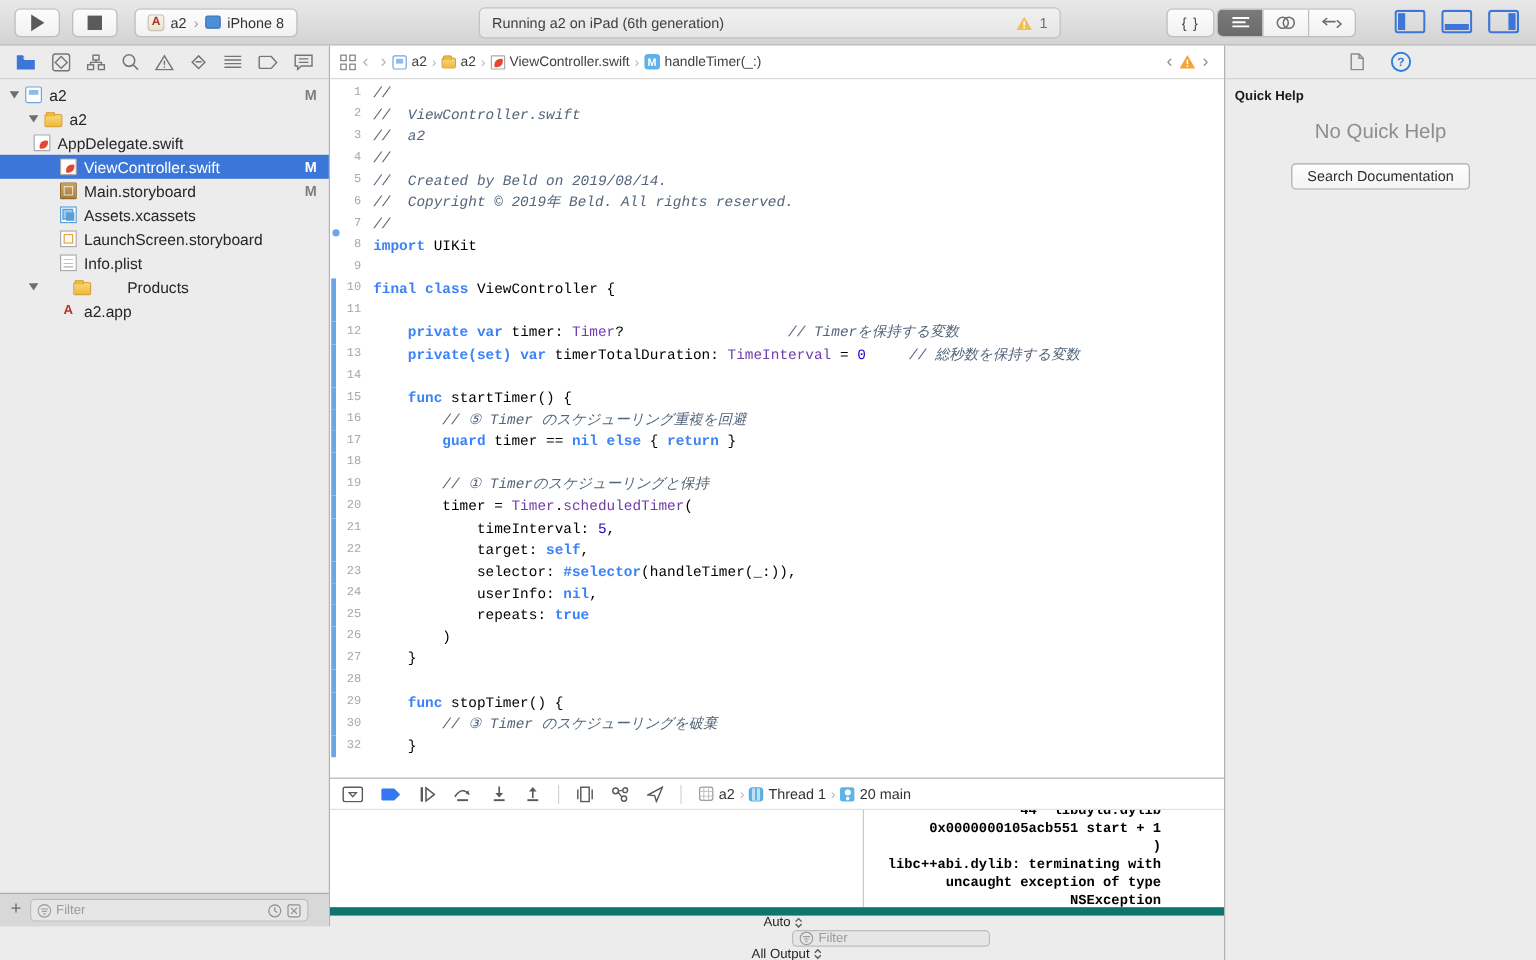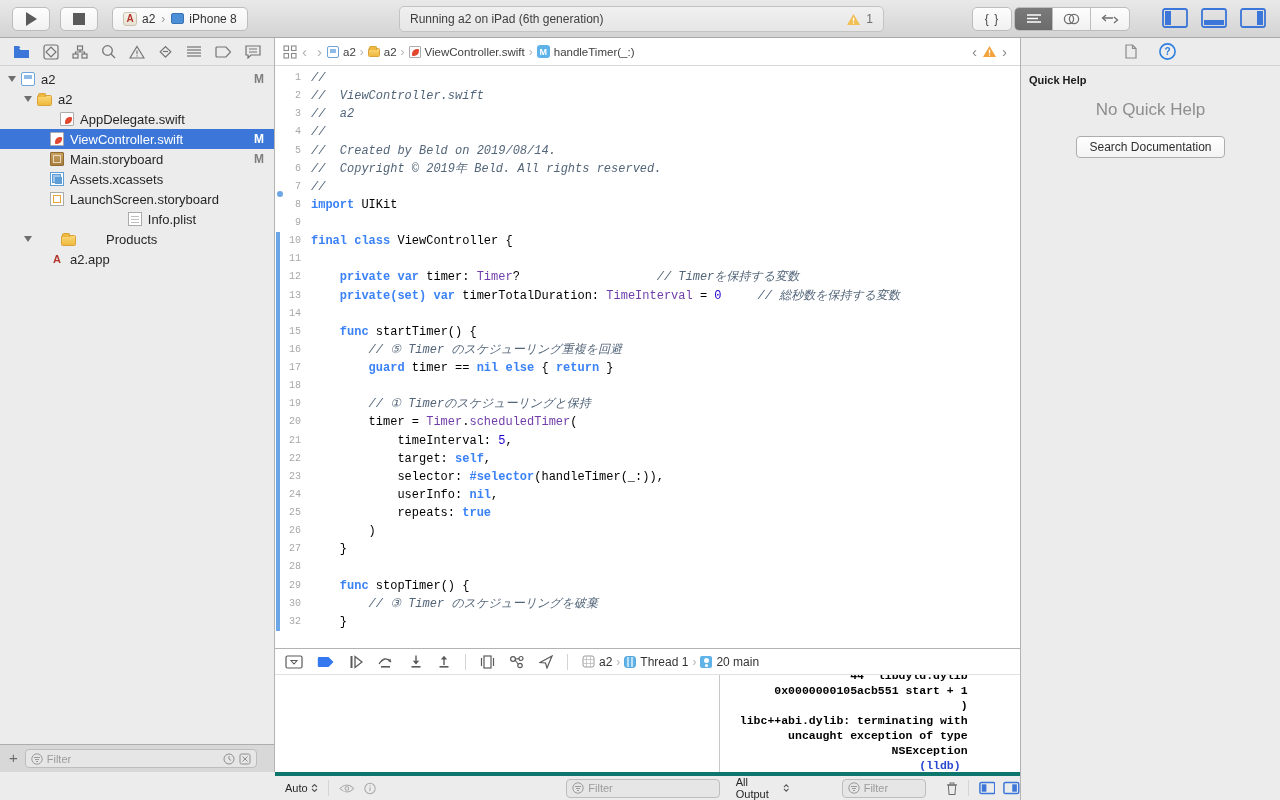--- a/index.html
+++ b/index.html
@@ -104,22 +104,22 @@
   #dbg-crumbs { display:flex; align-items:center; gap:4px; }
   .thr-ic { width:12px; height:12px; border-radius:3px; background:repeating-linear-gradient(90deg,#5FB3E8 0 2px,#BDE1F7 2px 4px); border:1px solid #58A7DB; }
   .frame-ic { width:12px; height:12px; border-radius:2px; background:#5FB3E8; position:relative; }
   .frame-ic::after { content:""; position:absolute; left:3.5px; top:2px; width:5px; height:5px; border-radius:3px; background:#FFF; box-shadow:0 5px 0 -1px #FFF; }
   #dbg-panes { display:flex; height:97px; }
   #variables { width:444px; }
   #console { width:301px; border-left:1px solid #C8C8C8; overflow:hidden; position:relative;text-align:right; }
   #console-inner { position:absolute; left:6px; top:-7px; font-family:"Liberation Mono","DejaVu Sans Mono",monospace;
     font-size:11.5px; font-weight:bold; line-height:15px; white-space:pre; color:#000; }
   .lldb { color:#2846CE; }
-  #dbg-bottom { position:absolute; left:275px; bottom:0; width:745px; height:28px; background:#ECECEC;
-    border-top:4px solid #0f766e; display:flex; align-items:center; font-size:11px; color:#262626; }
+  #dbg-bottom { position:absolute; left:275px; bottom:16px; width:745px; height:28px; background:#ECECEC;
+    border-top:7px solid #0f766e; display:flex; align-items:center; font-size:11px; color:#262626;flex-direction:column; }
   #auto-dd { margin-left:10px; display:flex; align-items:center; gap:3px; }
   #alloutput-dd { display:flex; align-items:center; gap:3px; margin-left:16px; }
   #dbg-filter1 { width:165px; margin-left:190px; }
   #dbg-filter2 { width:90px; margin-left:52px; }
   .dim { opacity:.45; }
 
   
   #inspector { position:absolute; left:1020px; top:38px; width:260px; height:762px; background:#ECECEC; border-left:1px solid #B3B3B3; }
   #insp-tabs { height:28px; border-bottom:1px solid #D2D2D2; display:flex; align-items:center; justify-content:center; gap:22px; }
   #qh-header { font-size:11px; font-weight:bold; color:#1A1A1A; padding:8px 8px 0 8px; }
@@ -255,21 +255,21 @@
           <span class="disc"></span>
           <span class="ficon i-project"></span>
           <span>a2</span>
           <span class="fbadge">M</span>
         </div>
         <div class="frow" style="padding-left: 24px;">
           <span class="disc"></span>
           <span class="ficon i-folder"></span>
           <span>a2</span>
         </div>
-        <div class="frow" style="padding-left: 60px;">
+        <div class="frow" style="padding-left: 28px;">
           <span class="ficon i-swift"></span>
           <span>AppDelegate.swift</span>
         </div>
         <div class="frow sel" style="padding-left: 50px;">
           <span class="ficon i-swift"></span>
           <span>ViewController.swift</span>
           <span class="fbadge">M</span>
         </div>
         <div class="frow" style="padding-left: 50px;">
           <span class="ficon i-sb"></span>
@@ -277,21 +277,21 @@
           <span class="fbadge">M</span>
         </div>
         <div class="frow" style="padding-left: 50px;">
           <span class="ficon i-assets"></span>
           <span>Assets.xcassets</span>
         </div>
         <div class="frow" style="padding-left: 50px;">
           <span class="ficon i-sb2"></span>
           <span>LaunchScreen.storyboard</span>
         </div>
-        <div class="frow" style="padding-left: 50px; justify-content: center;">
+        <div class="frow" style="padding-left: 50px;">
           <span class="ficon i-plist"></span>
           <span>Info.plist</span>
         </div>
         <div class="frow" style="padding-left: 24px; gap: 24px;">
           <span class="disc"></span>
           <span class="ficon i-folder"></span>
           <span>Products</span>
         </div>
         <div class="frow" style="padding-left: 50px;">
           <span class="ficon i-app">A</span>

